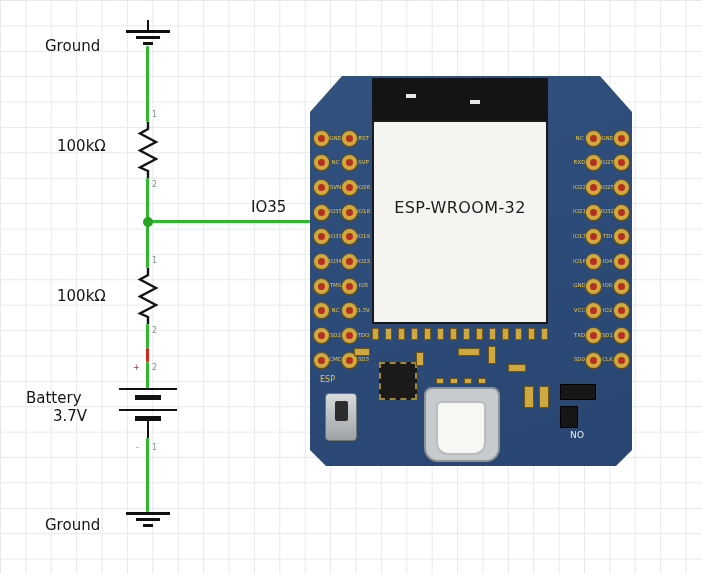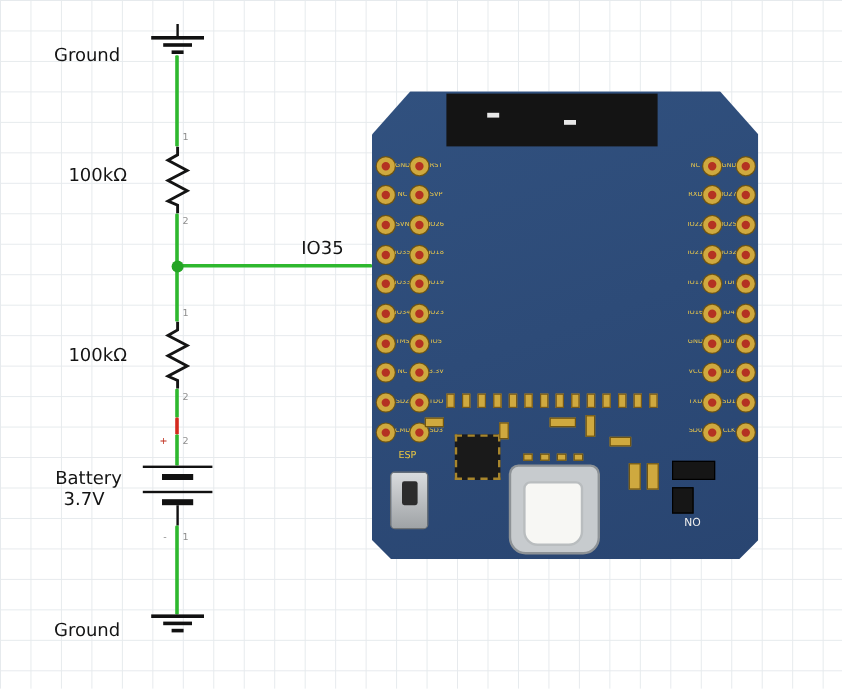--- a/index.html
+++ b/index.html
@@ -95,39 +95,42 @@
   <div class="wire red" style="left:146px;top:348px;width:3px;height:14px"></div>
   <div class="wire" style="left:146px;top:362px;width:3px;height:26px"></div>
   <div class="pnum plus" style="left:133px;top:364px">+</div>
   <div class="pnum" style="left:152px;top:364px">2</div>
 
   <div class="blk" style="left:119px;top:388px;width:58px;height:2px"></div>
   <div class="blk" style="left:135px;top:395px;width:26px;height:5px"></div>
   <div class="blk" style="left:119px;top:409px;width:58px;height:2px"></div>
   <div class="blk" style="left:135px;top:416px;width:26px;height:5px"></div>
   <div class="blk" style="left:147px;top:421px;width:2px;height:17px"></div>
-  <div class="lbl" style="left:46px;top:389px">Battery</div>
+  <div class="lbl" style="left:26px;top:389px">Battery</div>
   <div class="lbl" style="left:53px;top:407px">3.7V</div>
 
   <div class="wire" style="left:146px;top:438px;width:3px;height:74px"></div>
   <div class="pnum" style="left:136px;top:444px">-</div>
   <div class="pnum" style="left:152px;top:444px">1</div>
 
   <div class="blk" style="left:126px;top:512px;width:44px;height:3px"></div>
   <div class="blk" style="left:136px;top:518px;width:24px;height:3px"></div>
   <div class="blk" style="left:143px;top:524px;width:10px;height:3px"></div>
   <div class="lbl" style="left:45px;top:516px">Ground</div>
 
   <div class="board">
 
     <div class="antenna">
       <span class="ant-mark" style="left:34px;top:16px"></span>
       <span class="ant-mark" style="left:98px;top:22px"></span>
     </div>
 
+    <div class="module">
+      <div class="module-label">ESP-WROOM-32</div>
+    </div>
 
     <div class="castellations">
       <span></span>
         <span></span>
         <span></span>
         <span></span>
         <span></span>
         <span></span>
         <span></span>
       <span></span>
@@ -258,21 +261,21 @@
           <span class="pad"></span>
         </div>
       <div class="prow">
           <span class="plab">SD0</span>
           <span class="pad"></span>
           <span class="plab">CLK</span>
           <span class="pad"></span>
         </div>
     </div>
 
-    <div class="silk" style="left:22px;top:300px">ESP</div>
+    <div class="silk" style="left:10px;top:300px">ESP</div>
     <div class="rst-btn">
         <div class="rst-core"></div>
       </div>
     <div class="qfn"></div>
     <div class="usb">
         <div class="usb-inner"></div>
       </div>
 
     <div class="smd" style="left:148px;top:272px;width:22px;height:8px"></div>
     <div class="smd" style="left:178px;top:270px;width:8px;height:18px"></div>

